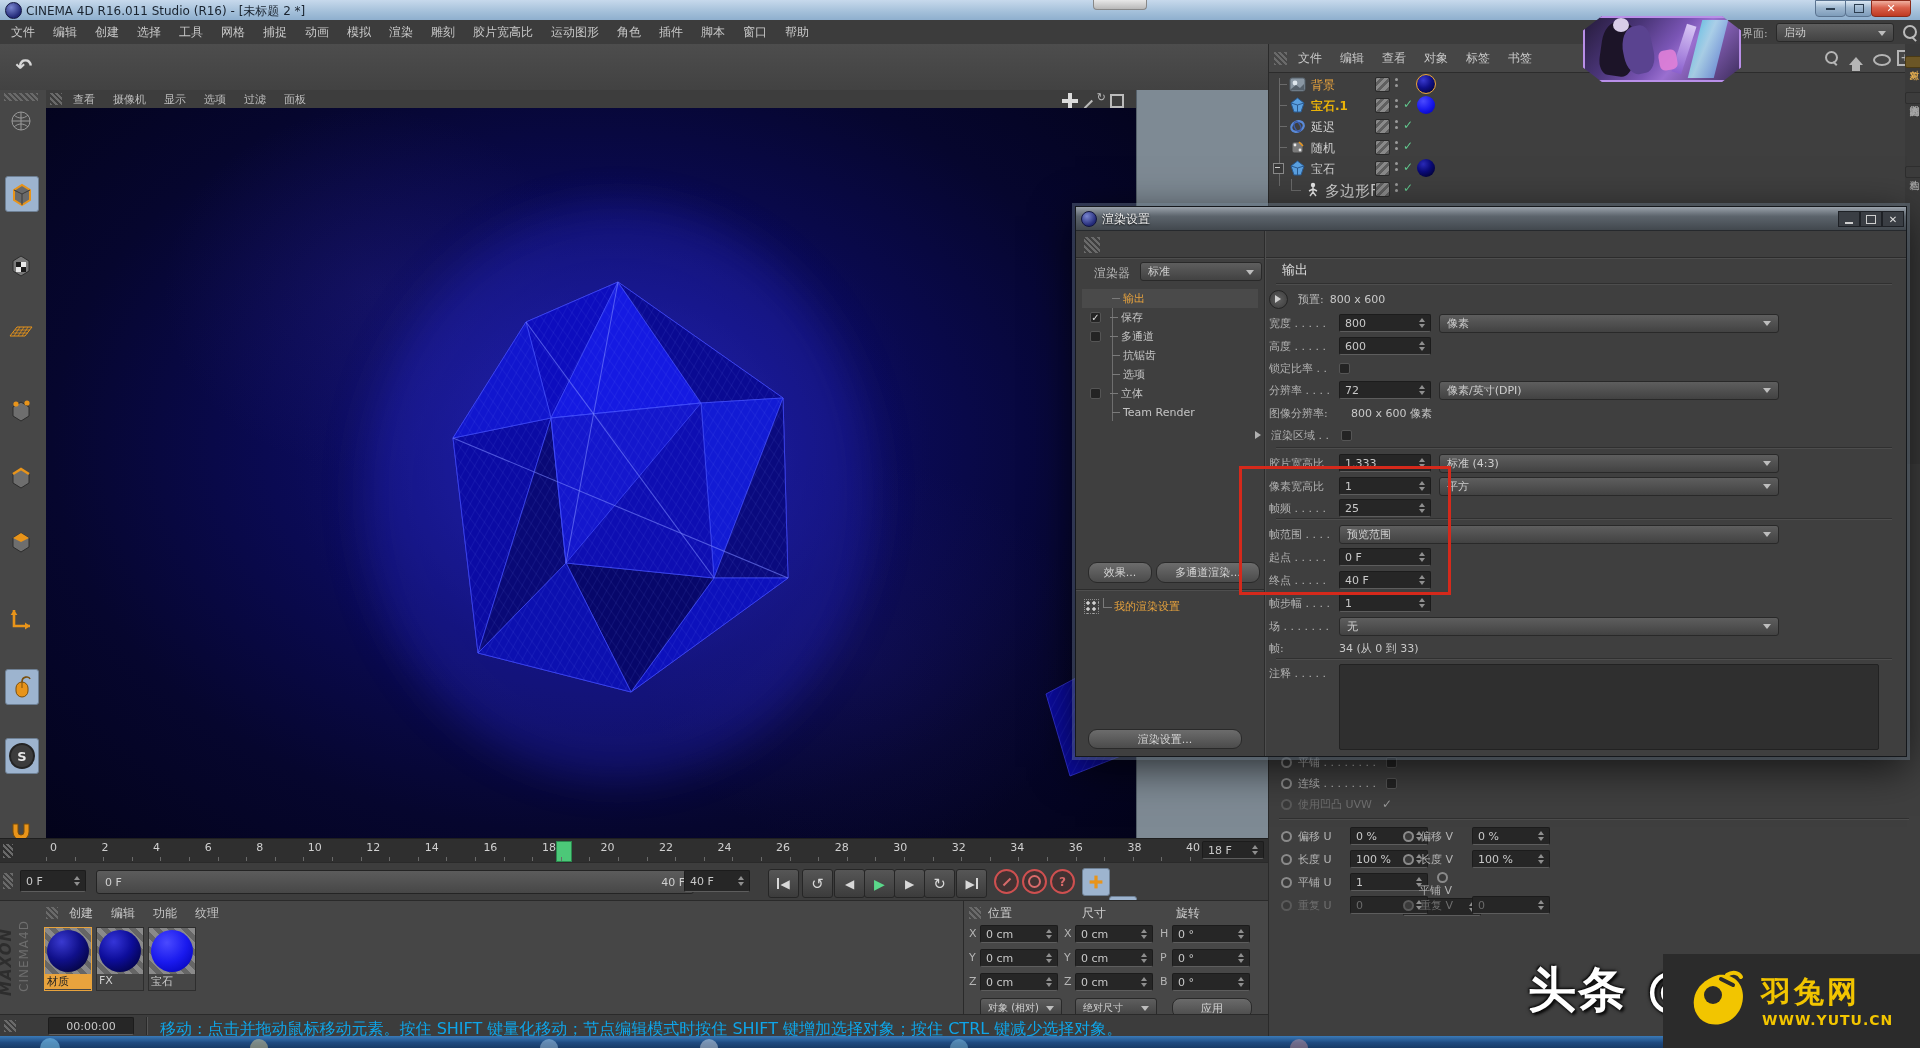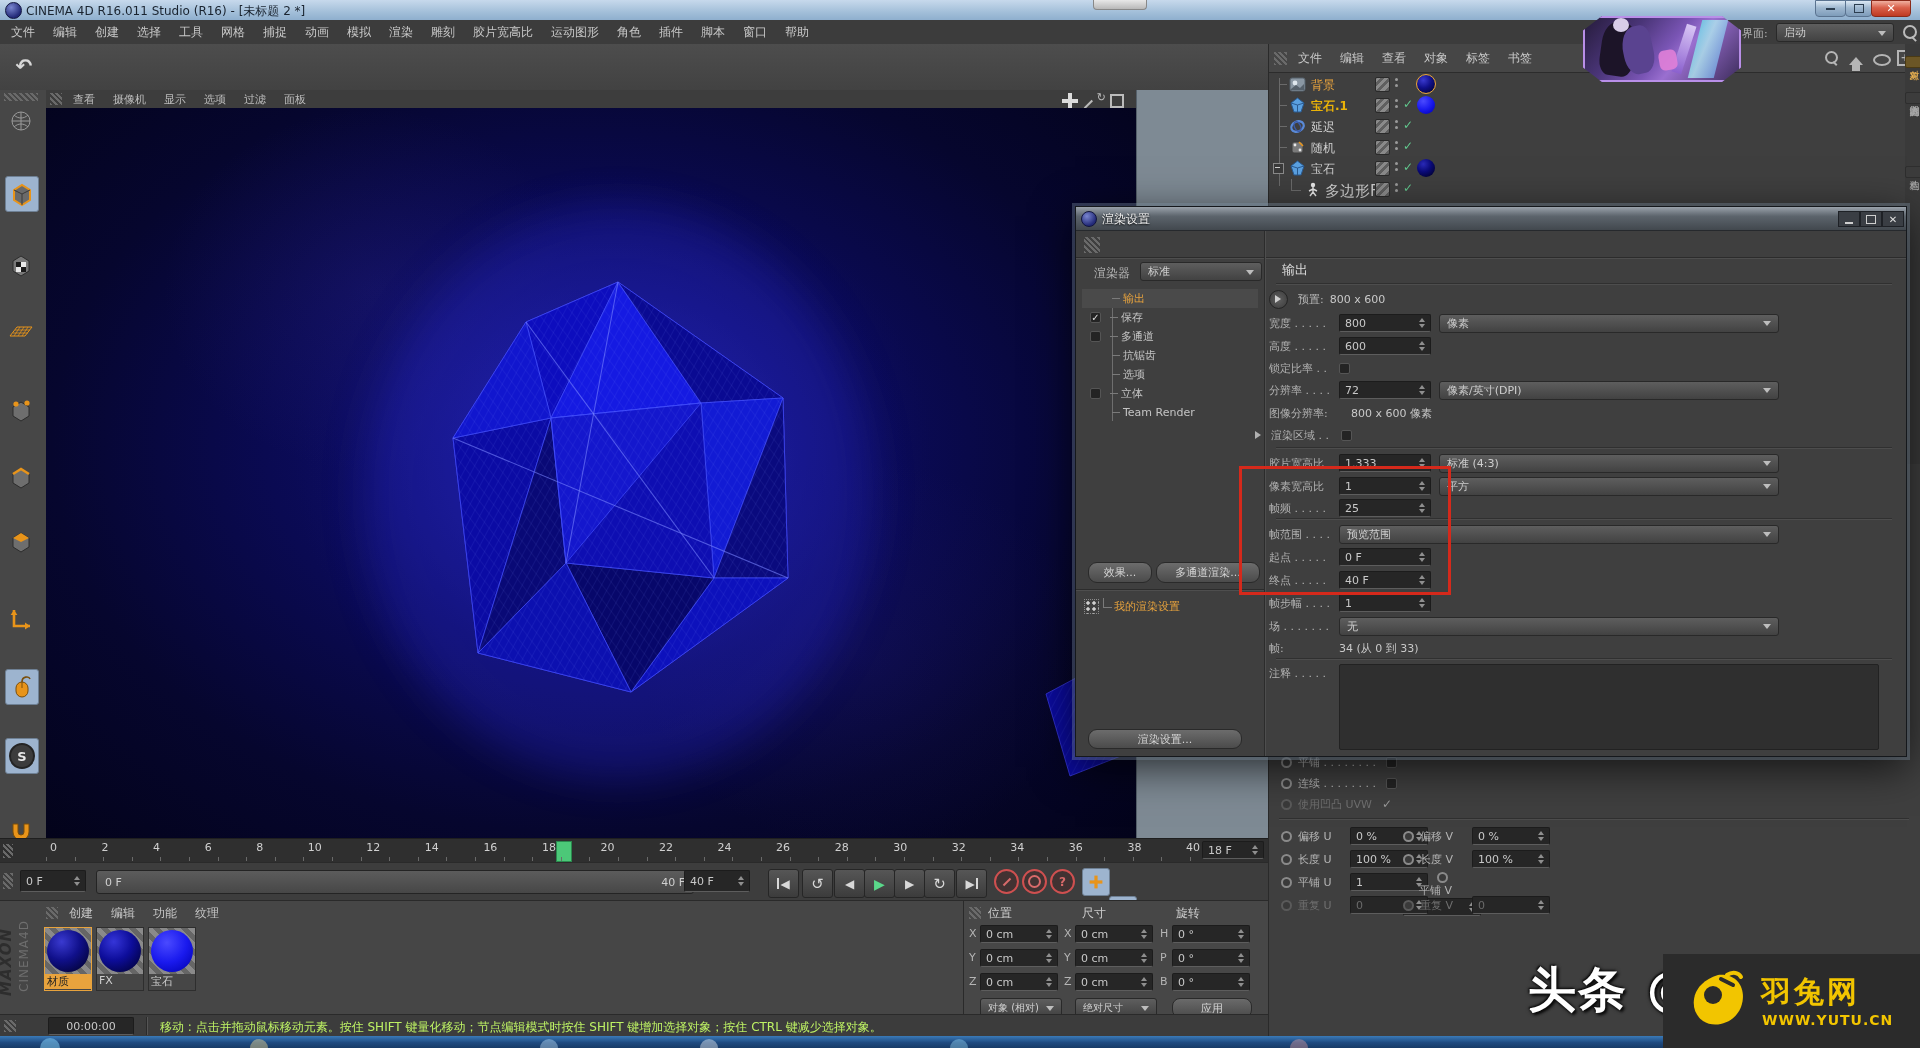--- a/index.html
+++ b/index.html
@@ -597,21 +597,21 @@
     <span>应用</span>
   </div>
 </div>
 
 <div class="abs" style="left:0;top:1014px;width:1920px;height:22px;background:#3c3c3c;border-top:1px solid #2a2a2a;">
   <div class="abs grip" style="left:4px;top:5px;width:12px;height:12px;"></div>
   <div class="abs fld" style="left:48px;top:2px;width:86px;justify-content:center;">
     <span>00:00:00</span>
   </div>
   <i class="abs" style="left:146px;top:2px;width:1px;height:18px;background:#2a2a2a;box-shadow:1px 0 0 #555;"></i>
-  <span class="abs" style="left:160px;top:4px;font-size:12px;color:#bef264;white-space:nowrap;">移动 : 点击并拖动鼠标移动元素。按住 SHIFT 键量化移动；节点编辑模式时按住 SHIFT 键增加选择对象；按住 CTRL 键减少选择对象。</span>
+  <span class="abs" style="left:160px;top:4px;font-size:16px;color:#0ea5e9;white-space:nowrap;">移动 : 点击并拖动鼠标移动元素。按住 SHIFT 键量化移动；节点编辑模式时按住 SHIFT 键增加选择对象；按住 CTRL 键减少选择对象。</span>
 </div>
 
 <div class="abs" style="left:0;top:1036px;width:1920px;height:12px;background:linear-gradient(#3a7ab8,#1e4a80 55%,#163a66);overflow:hidden;">
   <i class="abs" style="left:40px;top:2px;width:20px;height:20px;border-radius:50%;background:#7ec8f0;opacity:.55;"></i>
   <i class="abs" style="left:250px;top:3px;width:18px;height:18px;border-radius:50%;background:#f0d890;opacity:.45;"></i>
   <i class="abs" style="left:540px;top:3px;width:18px;height:18px;border-radius:50%;background:#c8e8ff;opacity:.4;"></i>
   <i class="abs" style="left:700px;top:3px;width:18px;height:18px;border-radius:50%;background:#ffffff;opacity:.4;"></i>
   <i class="abs" style="left:950px;top:3px;width:18px;height:18px;border-radius:50%;background:#9adcf8;opacity:.4;"></i>
   <i class="abs" style="left:1290px;top:3px;width:18px;height:18px;border-radius:50%;background:#e8a0a0;opacity:.4;"></i>
 </div>

